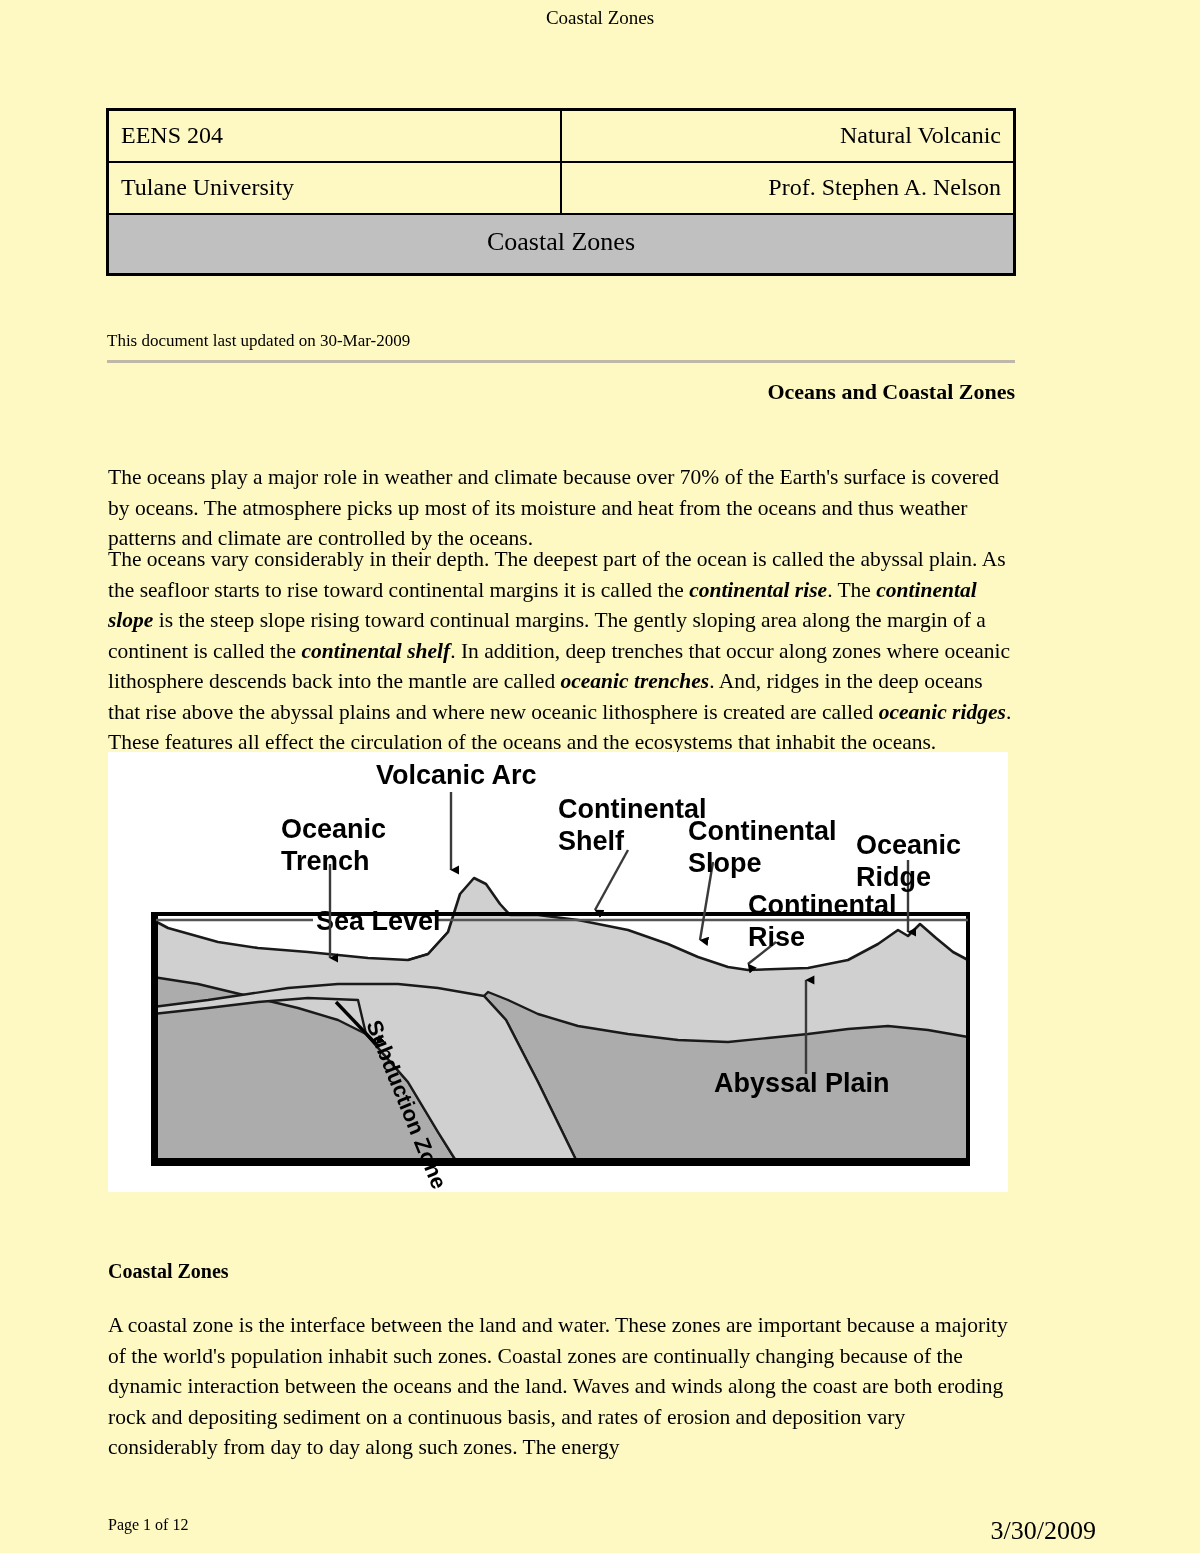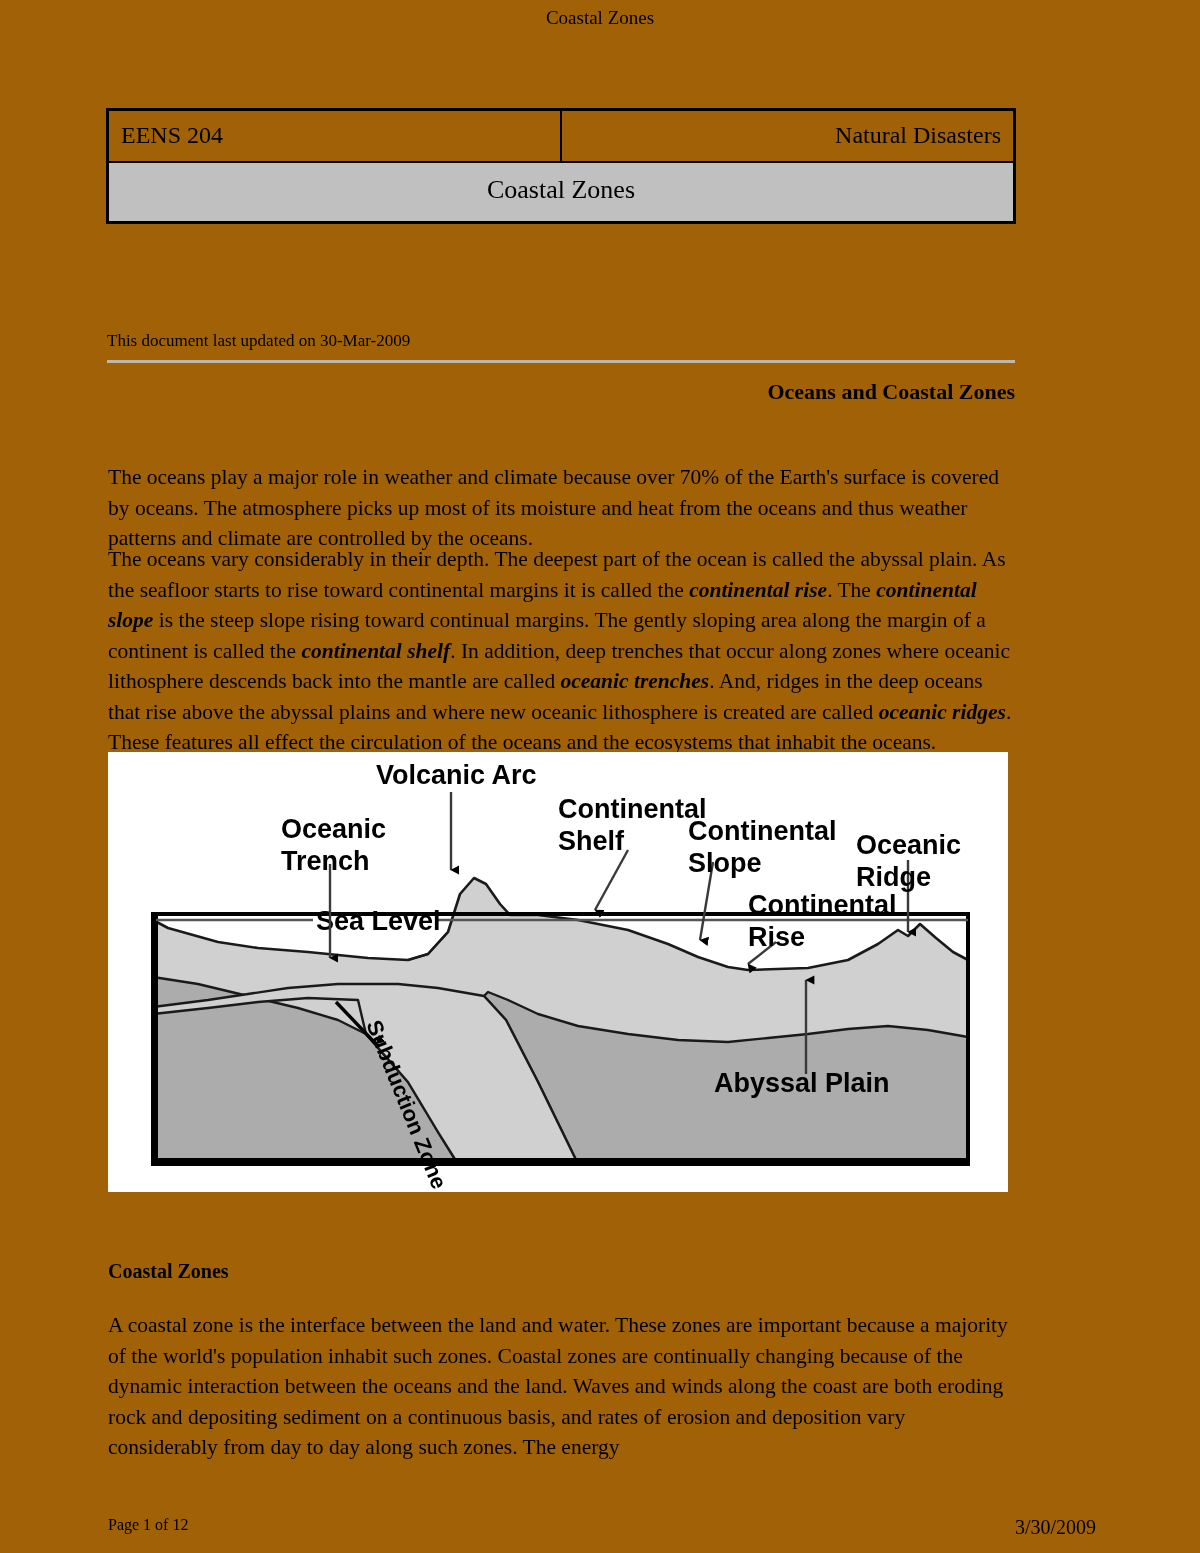--- a/index.html
+++ b/index.html
@@ -4,21 +4,21 @@
 <style>
   html, body {
     margin: 0;
     padding: 0;
     background: #ffffff;
   }
   .page {
     position: relative;
     width: 1200px;
     height: 1553px;
-    background: #a16207;
+    background: #fef9c3;
     font-family: "Liberation Serif", "DejaVu Serif", serif;
     color: #000000;
     overflow: hidden;
   }
 
   
   .running-header {
     position: absolute;
     top: 6px;
     left: 0;
@@ -111,21 +111,21 @@
   .footer-left {
     position: absolute;
     left: 108px;
     top: 1516px;
     font-size: 16px;
   }
   .footer-right {
     position: absolute;
     right: 104px;
     top: 1516px;
-    font-size: 20px;
+    font-size: 26px;
     text-align: right;
   }
 
   
   .figure {
     position: absolute;
     left: 108px;
     top: 752px;
     width: 900px;
     height: 440px;
@@ -136,21 +136,25 @@
 <body>
 
 <div class="page">
 
   <div class="running-header">Coastal Zones</div>
 
   <table class="course-table">
     <tbody>
         <tr>
       <td class="cell-left">EENS 204</td>
-      <td class="cell-right">Natural Disasters</td>
+      <td class="cell-right">Natural Volcanic</td>
+    </tr>
+    <tr>
+      <td class="cell-left">Tulane University</td>
+      <td class="cell-right">Prof. Stephen A. Nelson</td>
     </tr>
     <tr class="title-row">
       <td colspan="2">Coastal Zones</td>
     </tr>
   </tbody>
     </table>
 
   <div class="update-note">This document last updated on 30-Mar-2009</div>
 
   <hr class="divider">

